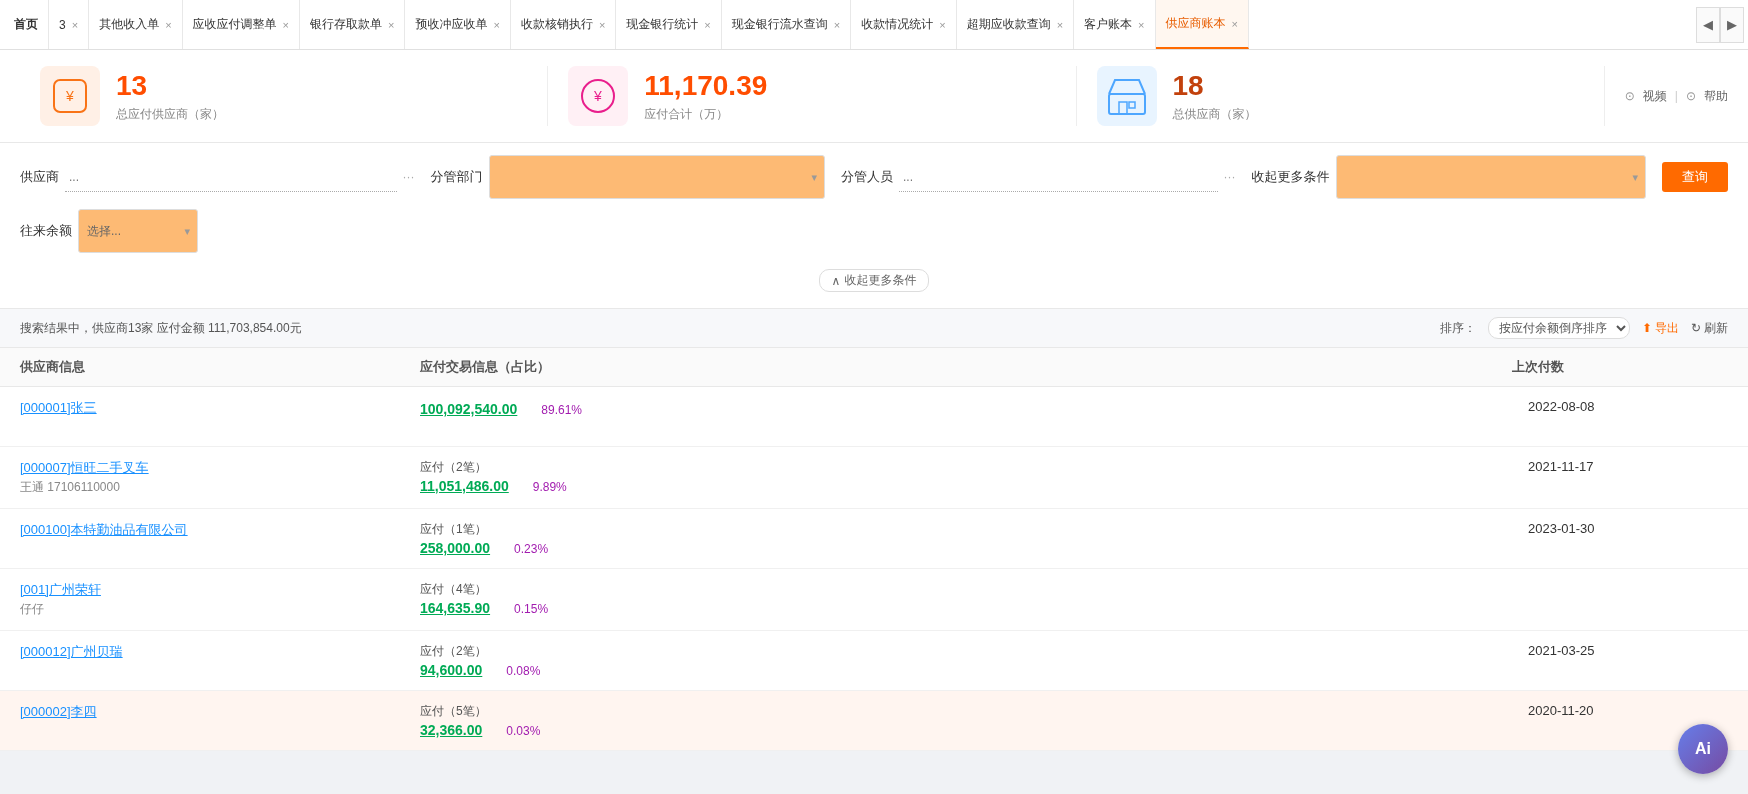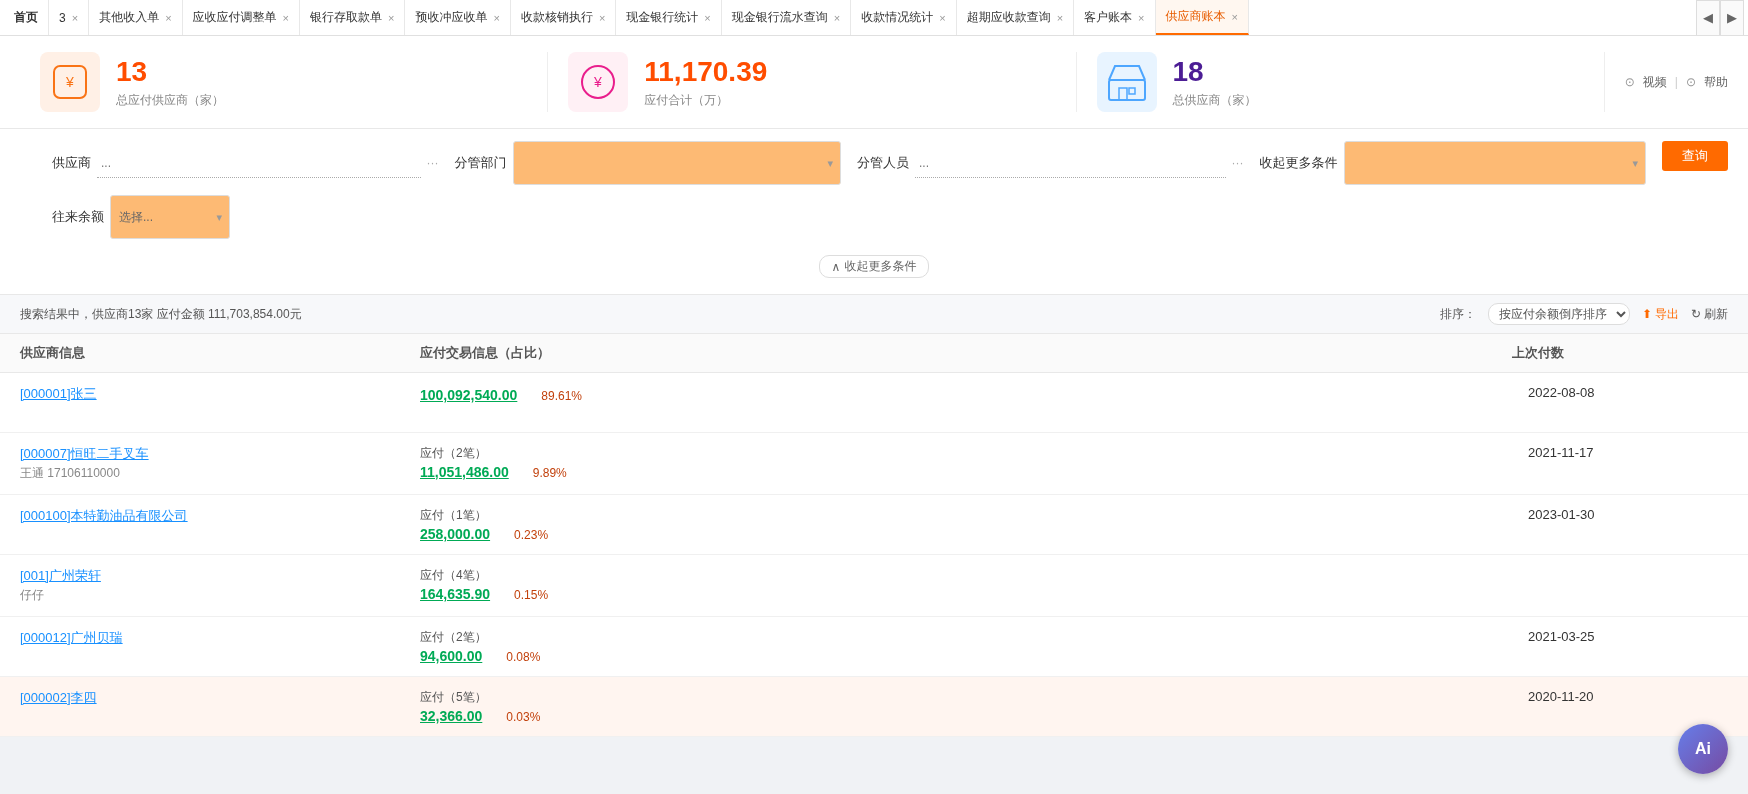--- a/index.html
+++ b/index.html
@@ -4,21 +4,21 @@
   <style>
     * { box-sizing: border-box; margin: 0; padding: 0; }
     body { font-family: "Microsoft YaHei", "SimHei", sans-serif; font-size: 13px; background: #f0f2f5; color: #333; }
 
     
     .top-nav {
       display: flex;
       align-items: center;
       background: #fff;
       border-bottom: 1px solid #e0e0e0;
-      height: 36px;
+      height: 50px;
       padding: 0 4px;
       overflow: hidden;
       flex-shrink: 0;
     }
     .nav-tab {
       display: flex;
       align-items: center;
       padding: 0 10px;
       height: 100%;
       font-size: 12px;
@@ -103,23 +103,23 @@
     .top-right-links .divider { color: #ccc; }
 
     
     .filter-area {
       background: #fff;
       padding: 12px 20px;
       border-bottom: 1px solid #e8e8e8;
     }
     .filter-row {
       display: flex;
+      align-items: center;
       gap: 16px;
       margin-bottom: 10px;
-      margin-left: 32px;
     }
     .filter-row:last-child { margin-bottom: 0; }
     .filter-item {
       display: flex;
       align-items: center;
       gap: 6px;
       flex: 1;
     }
     .filter-label {
       font-size: 13px;
@@ -277,21 +277,21 @@
       cursor: pointer;
       font-size: 13px;
     }
     .supplier-sub {
       font-size: 12px;
       color: #888;
       margin-top: 2px;
     }
     .trans-label { font-size: 12px; color: #555; }
     .trans-amount { font-size: 14px; color: #00aa55; font-weight: bold; margin-top: 2px; text-decoration: underline; cursor: pointer; }
-    .trans-percent { font-size: 12px; color: #c2410c; margin-left: 20px; }
+    .trans-percent { font-size: 12px; color: #a21caf; margin-left: 20px; }
     .trans-row { display: flex; align-items: baseline; gap: 4px; }
     .lastpay-date { font-size: 13px; color: #333; }
   </style>
 </head>
 <body>
 
 <div class="top-nav">
   <div class="nav-tab home">
     <span>首页</span>
   </div>
@@ -382,21 +382,21 @@
       <svg width="48" height="48" viewBox="0 0 48 48">
 
         <rect x="6" y="22" width="36" height="20" rx="2" fill="none" stroke="#4da6ff" stroke-width="2"></rect>
         <path d="M6 22 L12 8 L36 8 L42 22" fill="none" stroke="#4da6ff" stroke-width="2"></path>
         <rect x="16" y="30" width="8" height="12" fill="none" stroke="#4da6ff" stroke-width="1.5"></rect>
         <rect x="26" y="30" width="6" height="6" fill="none" stroke="#4da6ff" stroke-width="1.5"></rect>
         <line x1="6" y1="22" x2="42" y2="22" stroke="#4da6ff" stroke-width="2"></line>
       </svg>
     </div>
     <div class="summary-info">
-      <div class="summary-number" style="color:#4c1d95;">18</div>
+      <div class="summary-number" style="color:#c2410c;">18</div>
       <div class="summary-label">总供应商（家）</div>
     </div>
   </div>
 
   <div class="top-right-links">
     <span style="color:#999; font-size:12px;">⊙</span>
     <span style="color:#666;">视频</span>
     <span class="divider">|</span>
     <span style="color:#999; font-size:12px;">⊙</span>
     <span style="color:#666;">帮助</span>

